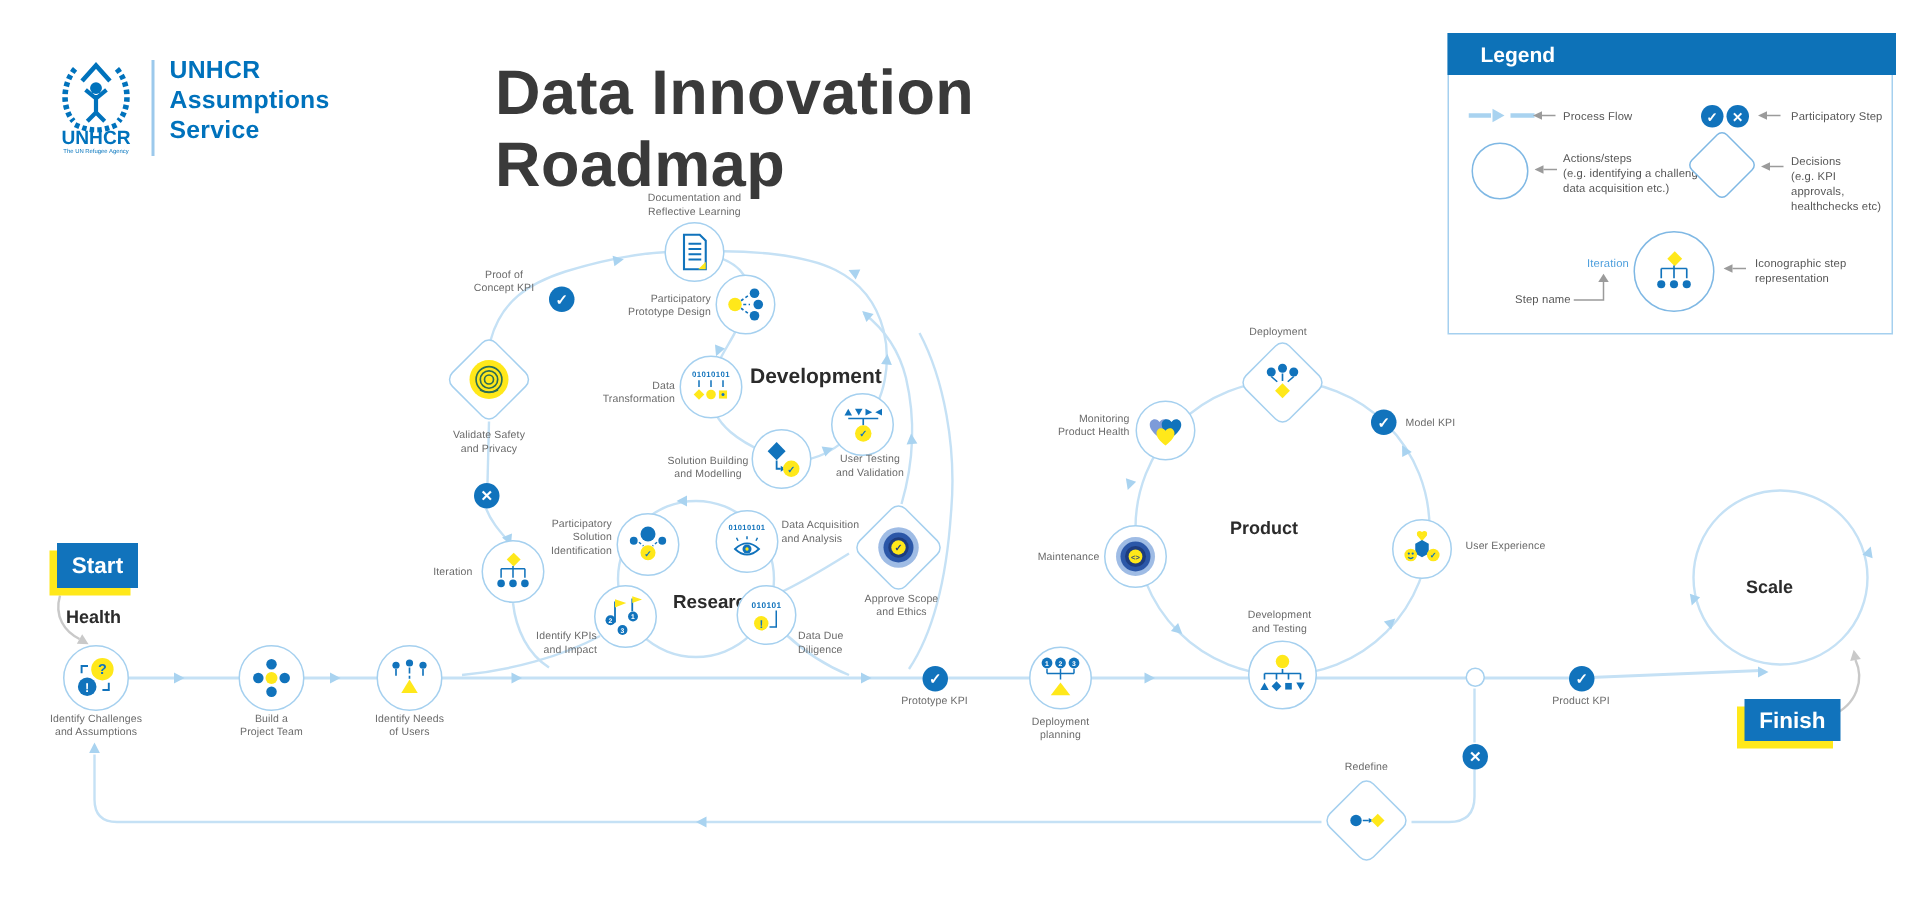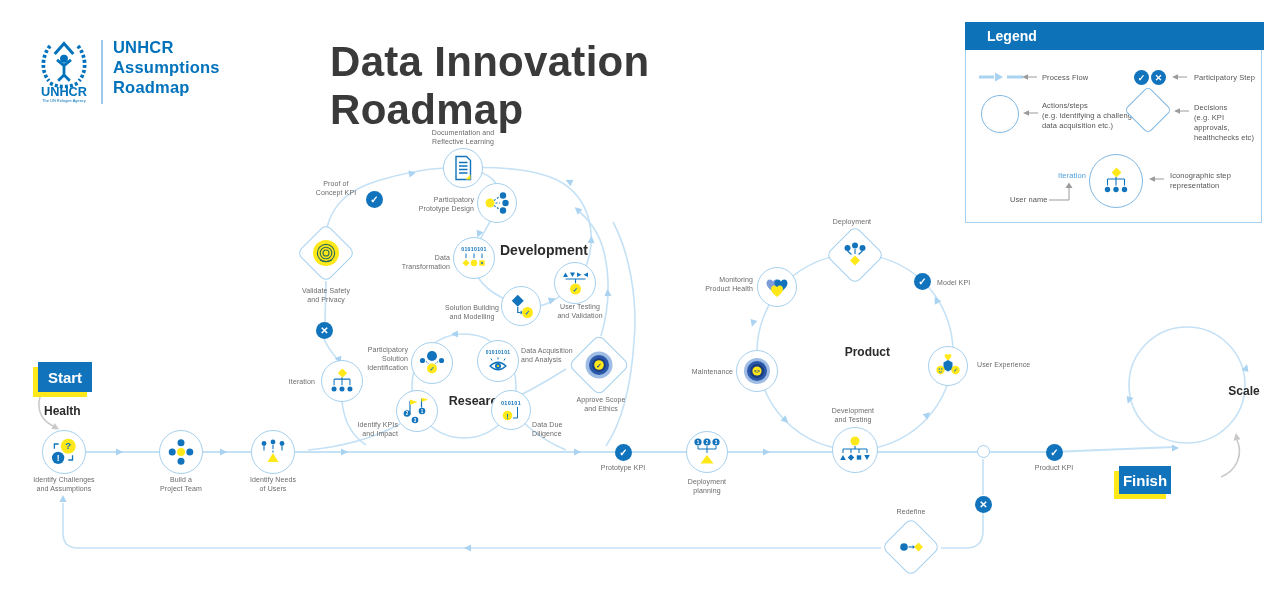--- a/index.html
+++ b/index.html
@@ -107,21 +107,21 @@
     <path d="M16 19 L24 10 L32 19" stroke="#0072BC" stroke-width="2.6" fill="none"></path>
     <circle cx="24" cy="23" r="3.4" fill="#0072BC"></circle>
     <path d="M24 27 L24 37 M24 29 L18 24 M24 29 L30 24 M24 37 L19 42 M24 37 L29 42" stroke="#0072BC" stroke-width="2.4" fill="none"></path>
     <text x="24" y="55" font-size="11" font-weight="bold" fill="#0072BC" text-anchor="middle">UNHCR</text>
     <text x="24" y="60" font-size="3.4" fill="#0072BC" text-anchor="middle">The UN Refugee Agency</text>
   </svg>
   <div class="logo-divider"></div>
   <div class="service">
     <div>UNHCR</div>
     <div>Assumptions</div>
-    <div>Roadmap</div>
+    <div>Service</div>
   </div>
   <div class="title">Data Innovation Roadmap</div>
 
   <div class="legend">
     <div class="legend-header">Legend</div>
     <svg style="position:absolute;left:13px;top:48px" width="46" height="12">
       <line x1="0" y1="6" x2="15" y2="6" stroke="#A9D3F0" stroke-width="3"></line>
       <polygon points="16,1.5 24,6 16,10.5" fill="#A9D3F0"></polygon>
       <line x1="28" y1="6" x2="44" y2="6" stroke="#A9D3F0" stroke-width="3"></line>
     </svg>
@@ -170,35 +170,35 @@
           <circle cx="15" cy="23.5" r="2.7" fill="#1173BC"></circle>
           <circle cx="23.5" cy="23.5" r="2.7" fill="#1173BC"></circle>
       </svg>
     </div>
     <svg style="position:absolute;left:183px;top:152px" width="16" height="8">
       <polygon points="0,4 6,1.2 6,6.8" fill="#9b9b9b"></polygon>
         <line x1="6" y1="4" x2="15" y2="4" stroke="#9b9b9b"></line>
     </svg>
     <div class="lbl" style="left:204px;top:148px">Iconographic step
 representation</div>
-    <div class="lbl" style="left:44px;top:172px">User name</div>
+    <div class="lbl" style="left:44px;top:172px">Step name</div>
     <svg style="position:absolute;left:83px;top:158px" width="26" height="22">
       <path d="M0 19 H20 V7" stroke="#9b9b9b" fill="none"></path>
         <polygon points="16.5,7 23.5,7 20,1.5" fill="#9b9b9b"></polygon>
     </svg>
   </div>
 
   <div class="btn" style="left:38px;top:362px;width:54px;height:30px">Start</div>
-  <div class="btn" style="left:1119px;top:466px;width:52px;height:28px">Finish</div>
+  <div class="btn" style="left:1163px;top:466px;width:64px;height:28px">Finish</div>
 
   <div class="phase" style="left:44px;top:404px;font-size:12px">Health</div>
   <div class="phase" style="left:429px;top:394px;width:76px;text-align:right;font-size:12.5px">Research</div>
   <div class="phase" style="left:500px;top:242px;font-size:14px">Development</div>
-  <div class="phase" style="left:820px;top:345px;width:70px;text-align:right;font-size:12px">Product</div>
-  <div class="phase" style="left:1209px;top:384px;width:70px;text-align:center;font-size:12px">Scale</div>
+  <div class="phase" style="left:820px;top:345px;width:70px;text-align:left;font-size:12px">Product</div>
+  <div class="phase" style="left:1164px;top:384px;width:70px;text-align:left;font-size:12px">Scale</div>
 
   <div class="node" style="left:42px;top:430px;width:44px;height:44px">
     <svg width="32" height="32" viewBox="0 0 30 30">
       <path d="M6 12 V7.5 H10" stroke="#1173BC" stroke-width="1.2" fill="none"></path>
       <path d="M23 18 V22.5 H19" stroke="#1173BC" stroke-width="1.2" fill="none"></path>
       <circle cx="19" cy="9.5" r="7" fill="#FFE81A"></circle>
       <text x="19" y="12.5" font-size="9" font-weight="bold" fill="#1173BC" text-anchor="middle">?</text>
       <circle cx="9.5" cy="20.5" r="5.8" fill="#1173BC"></circle>
       <text x="9.5" y="23.5" font-size="8" font-weight="bold" fill="#fff" text-anchor="middle">!</text>
     </svg>

